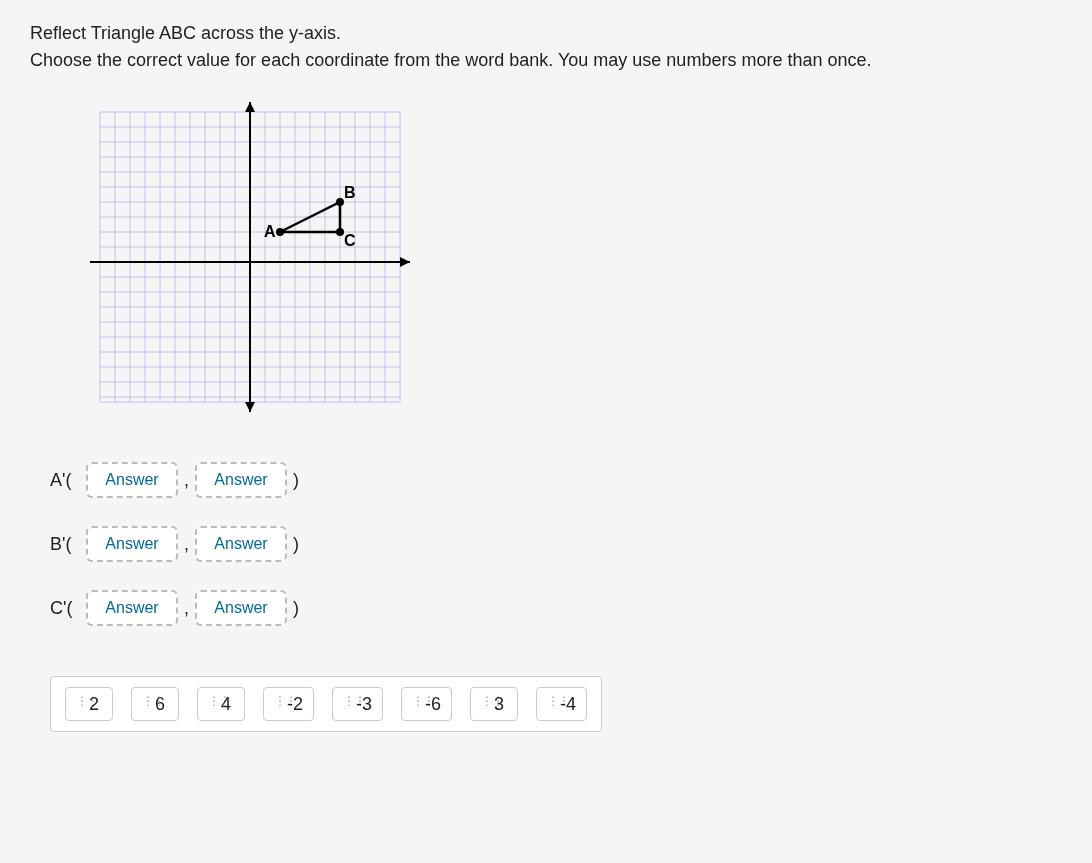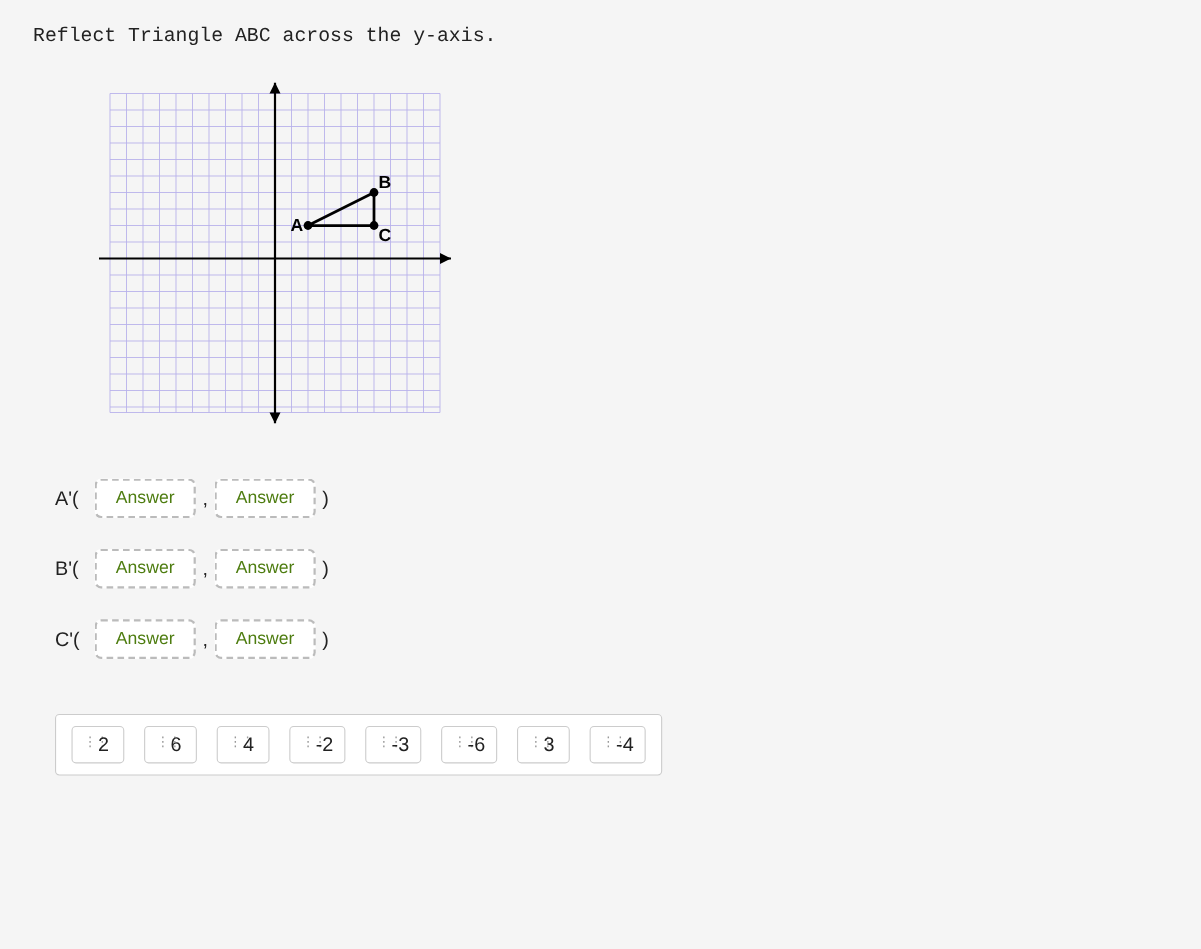--- a/index.html
+++ b/index.html
@@ -1,36 +1,37 @@
 <!DOCTYPE html>
 <html><head>
 <meta charset="utf-8">
 <style>
 * { box-sizing: border-box; margin: 0; padding: 0; }
 body { font-family: Arial, Helvetica, sans-serif; background: #f5f5f5; color: #222; width: 1092px; height: 863px; overflow: hidden; }
 .page { padding: 20px 30px; }
-.q-line { font-size: 18px; line-height: 1.5; font-weight: 500; font-family: Liberation Mono, monospace; }
+.q-line { font-size: 18px; line-height: 1.5; font-weight: 500; }
 .graph-wrap { margin: 28px 0 0 60px; }
 .answers { margin: 50px 0 0 20px; }
 .ans-row { display: flex; align-items: center; gap: 6px; margin-bottom: 28px; font-size: 18px; }
 .ans-label { min-width: 30px; }
-.drop { display: inline-flex; align-items: center; justify-content: center; min-width: 92px; height: 36px; border: 2px dashed #bbb; border-radius: 6px; color: #4d7c0f; font-size: 16px; background: #fff; }
+.drop { display: inline-flex; align-items: center; justify-content: center; min-width: 92px; height: 36px; border: 2px dashed #bbb; border-radius: 6px; color: #0369a1; font-size: 16px; background: #fff; }
 .paren { font-size: 18px; }
 .bank-container { margin-top: 22px; border: 1px solid #ccc; border-radius: 4px; padding: 10px 14px; display: inline-flex; gap: 18px; background: #fff; }
 .bank-item { display: inline-flex; align-items: center; gap: 5px; min-width: 48px; height: 34px; padding: 0 10px; border: 1px solid #ccc; border-radius: 4px; font-size: 18px; cursor: grab; background: #fff; }
 .grip { display: inline-block; width: 8px; height: 12px; color: #999; letter-spacing: -1px; font-size: 12px; line-height: 6px; }
 .grip::before { content: "⋮⋮"; display: block; }
 svg { display: block; }
 </style>
 </head>
 <body>
 
 <div class="page">
   <div>
     <p class="q-line">Reflect Triangle ABC across the y-axis.</p>
+    <p class="q-line">Choose the correct value for each coordinate from the word bank.  You may use numbers more than once.</p>
   </div>
 
   <div class="graph-wrap">
     <svg width="320" height="310" viewBox="0 0 320 310">
 
       <g stroke="#b7b0ea" stroke-width="0.8">
 
         <line x1="10" y1="10" x2="10" y2="300"></line>
           <line x1="25" y1="10" x2="25" y2="300"></line>
         <line x1="40" y1="10" x2="40" y2="300"></line>

